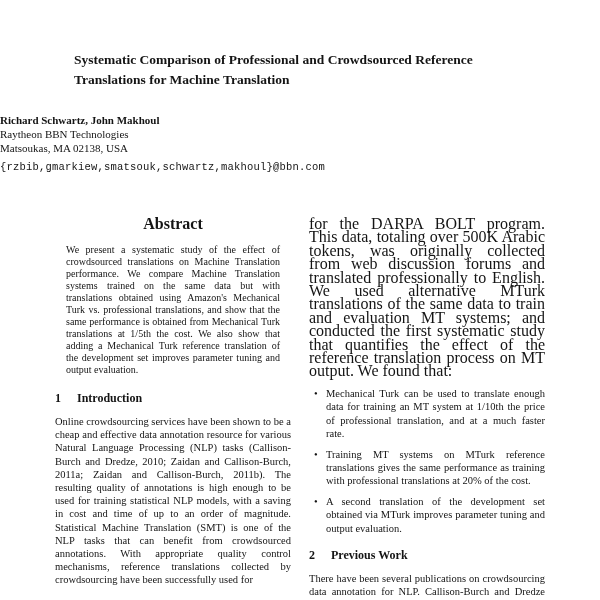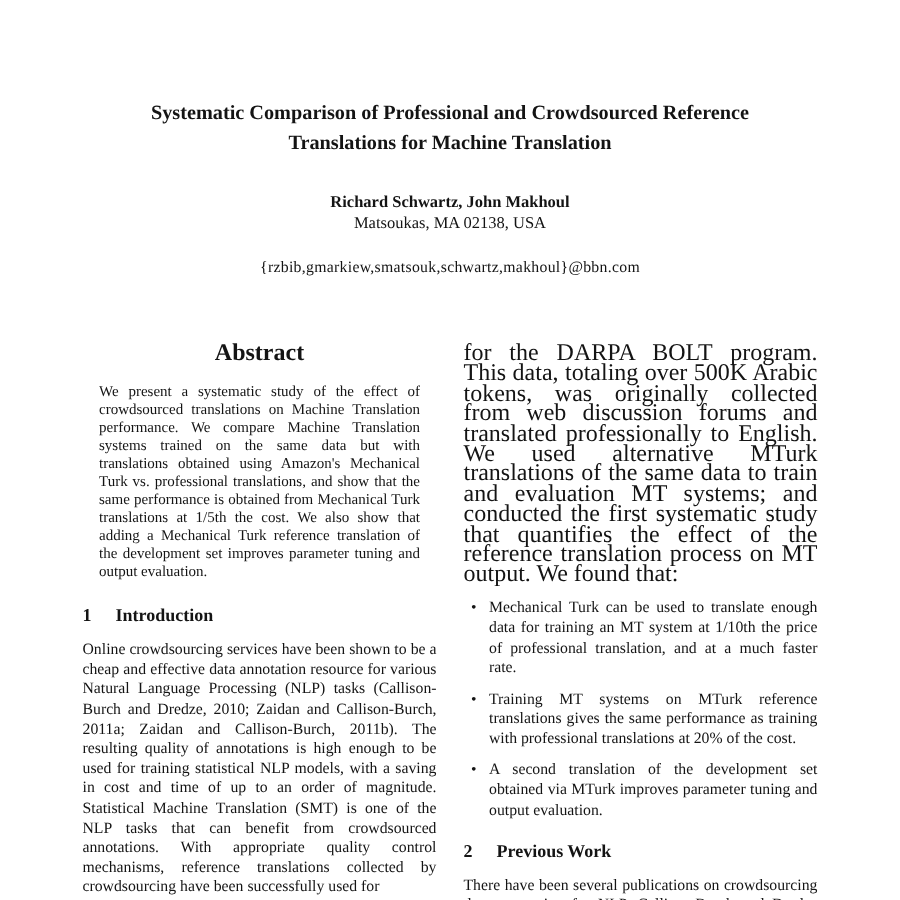--- a/index.html
+++ b/index.html
@@ -6,43 +6,43 @@
   .page {
     position: relative;
     width: 600px;
     height: 600px;
     background: #ffffff;
     color: #141414;
     font-family: "Liberation Serif", serif;
     overflow: hidden;
     box-sizing: border-box;
   }
-  .header { text-align: center; padding-top: 65px; }
+  .header { text-align: left; padding-top: 50px; }
   .title {
     font-size: 13.5px;
     font-weight: bold;
     line-height: 20px;
     width: 452px;
     margin: 0 auto;
   }
   .authors {
     margin-top: 23px;
     font-size: 11px;
     font-weight: bold;
     line-height: 14px;
   }
   .affiliation, .address {
     font-size: 11px;
     line-height: 14px;
   }
   .email {
-    font-family: Liberation Serif, serif;
+    font-family: Liberation Mono, monospace;
     font-size: 10.5px;
     line-height: 14px;
-    margin-top: 16px;
+    margin-top: 5px;
     letter-spacing: 0.2px;
   }
   .columns {
     display: flex;
     width: 490px;
     margin: 43px auto 0 auto;
     gap: 18px;
   }
   .col { width: 236px; }
   .abstract-heading {
@@ -91,20 +91,21 @@
 </head>
 <body>
 
 <div class="page">
 
   <div class="header">
     <div class="title">Systematic Comparison of Professional and Crowdsourced Reference Translations for Machine Translation</div>
     <div class="authors">
       <div>Richard Schwartz, John Makhoul</div>
     </div>
+    <div class="affiliation">Raytheon BBN Technologies</div>
     <div class="address">Matsoukas, MA 02138, USA</div>
     <div class="email">{rzbib,gmarkiew,smatsouk,schwartz,makhoul}@bbn.com</div>
   </div>
 
   <div class="columns">
 
     <div class="col left-col">
       <div class="abstract-heading">Abstract</div>
       <div class="abstract-body">We present a systematic study of the effect of crowdsourced translations on Machine Translation performance. We compare Machine Translation systems trained on the same data but with translations obtained using Amazon's Mechanical Turk vs. professional translations, and show that the same performance is obtained from Mechanical Turk translations at 1/5th the cost. We also show that adding a Mechanical Turk reference translation of the development set improves parameter tuning and output evaluation.</div>
 

